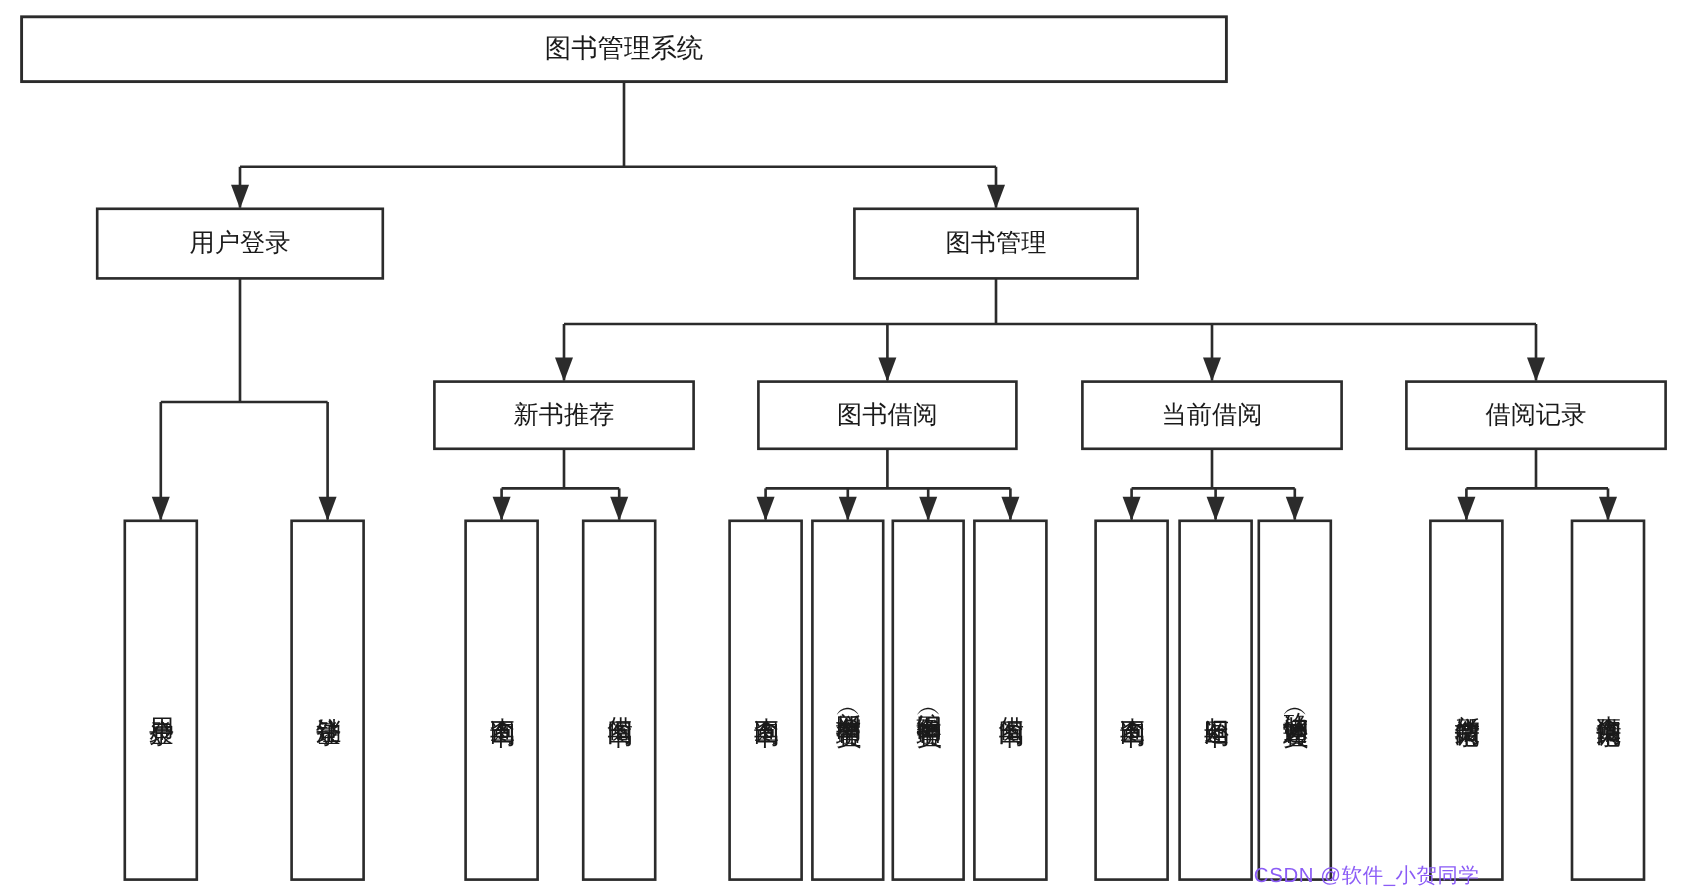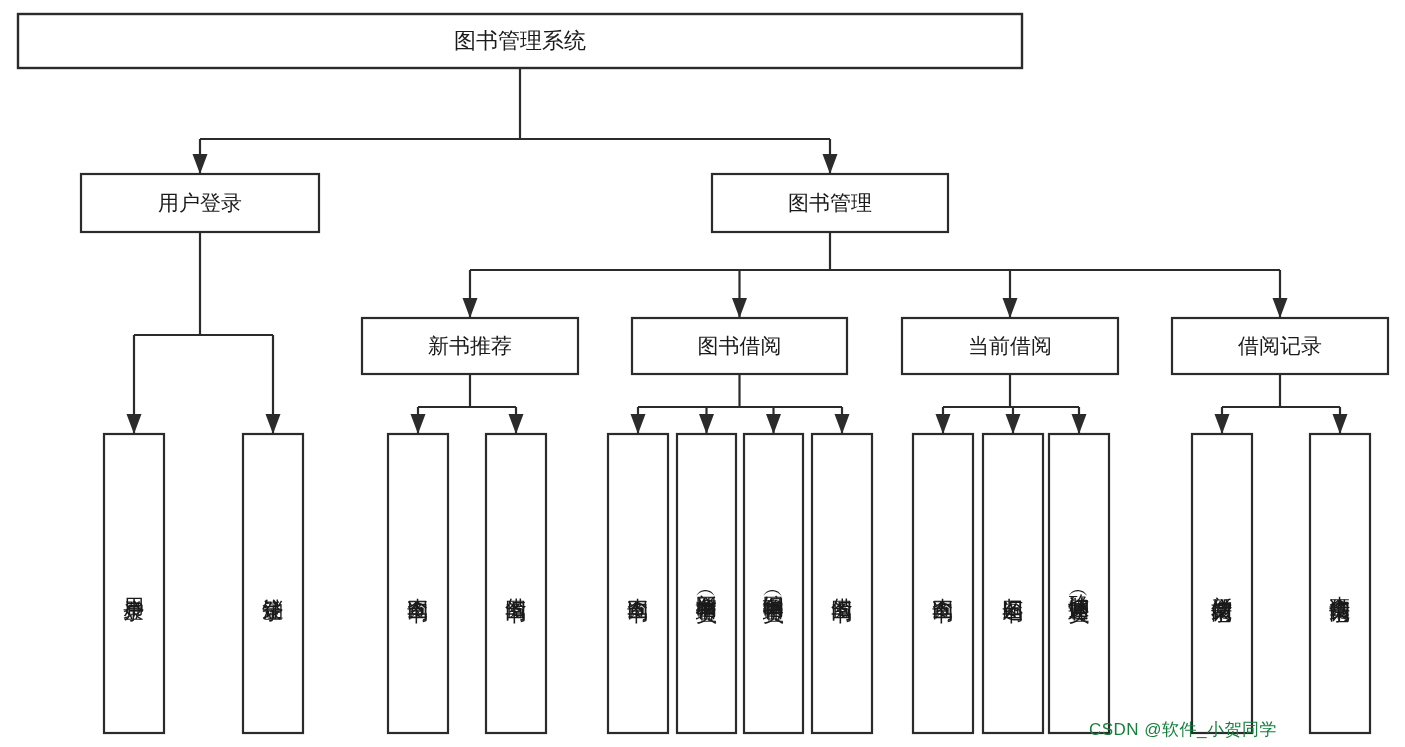--- a/index.html
+++ b/index.html
@@ -12,21 +12,20 @@
     width: 1405px;
     height: 747px;
     font-family: "Liberation Sans", "DejaVu Sans", sans-serif;
     overflow: hidden;
     position: relative;
   }
   #diagram-root {
     position: relative;
     width: 1241px;
     height: 747px;
-    padding-left: 44px;
   }
   svg.diagram-canvas {
     position: absolute;
     left: 0;
     top: 0;
     width: 1405px;
     height: 747px;
     display: block;
   }
   .node-box {
@@ -76,21 +75,21 @@
     color: #1a1a1a;
     white-space: nowrap;
     text-align: center;
   }
   .watermark {
     position: absolute;
     right: 8px;
     bottom: 6px;
     font-family: "Liberation Sans", "DejaVu Sans", sans-serif;
     font-size: 17px;
-    color: #15803d;
+    color: #8b5cf6;
     letter-spacing: 0.5px;
     white-space: nowrap;
     user-select: none;
   }
 </style>
 </head>
 <body>
 
 <div id="diagram-root">
 

